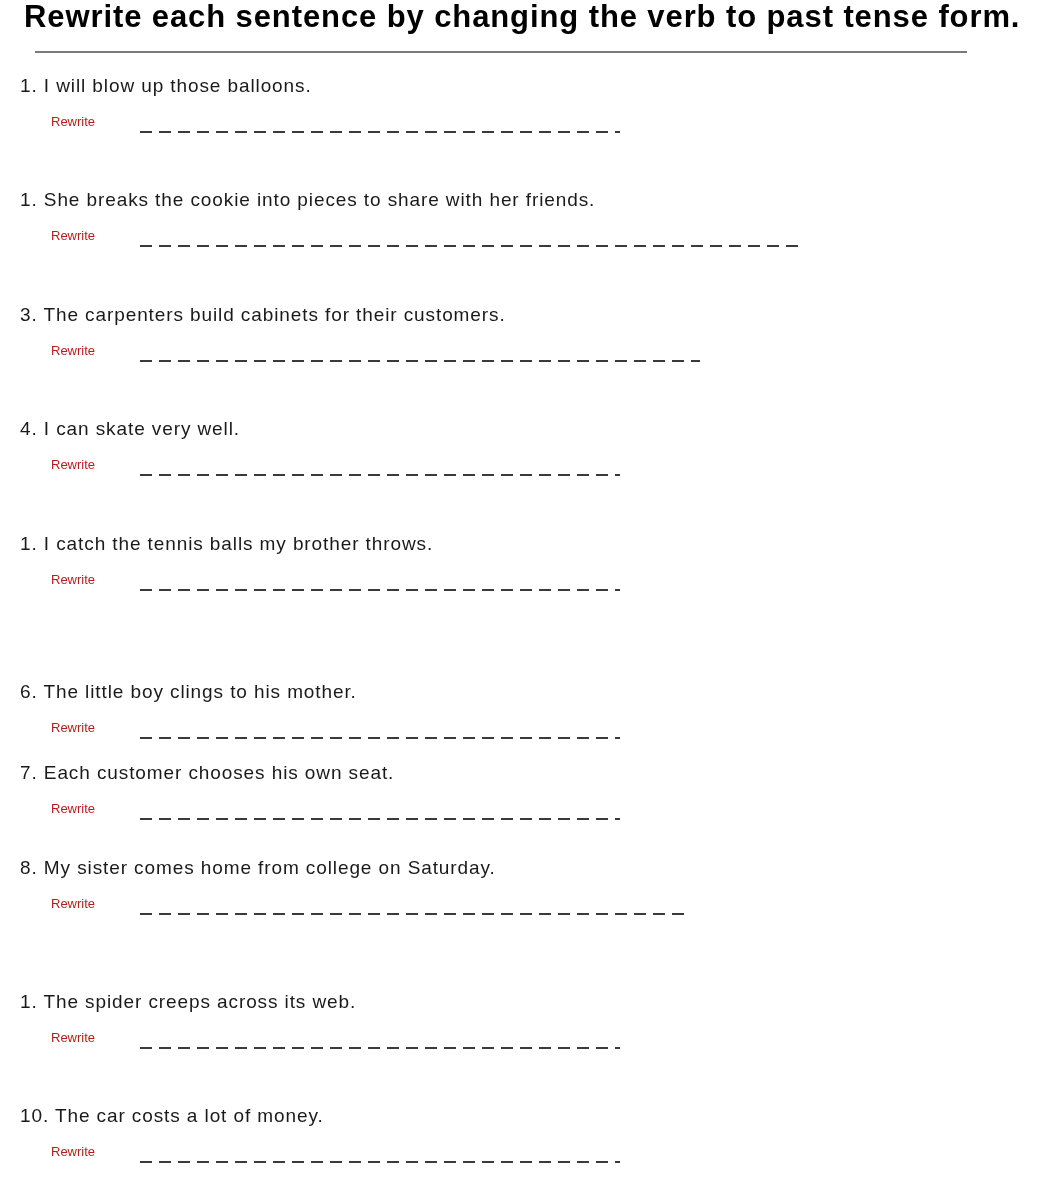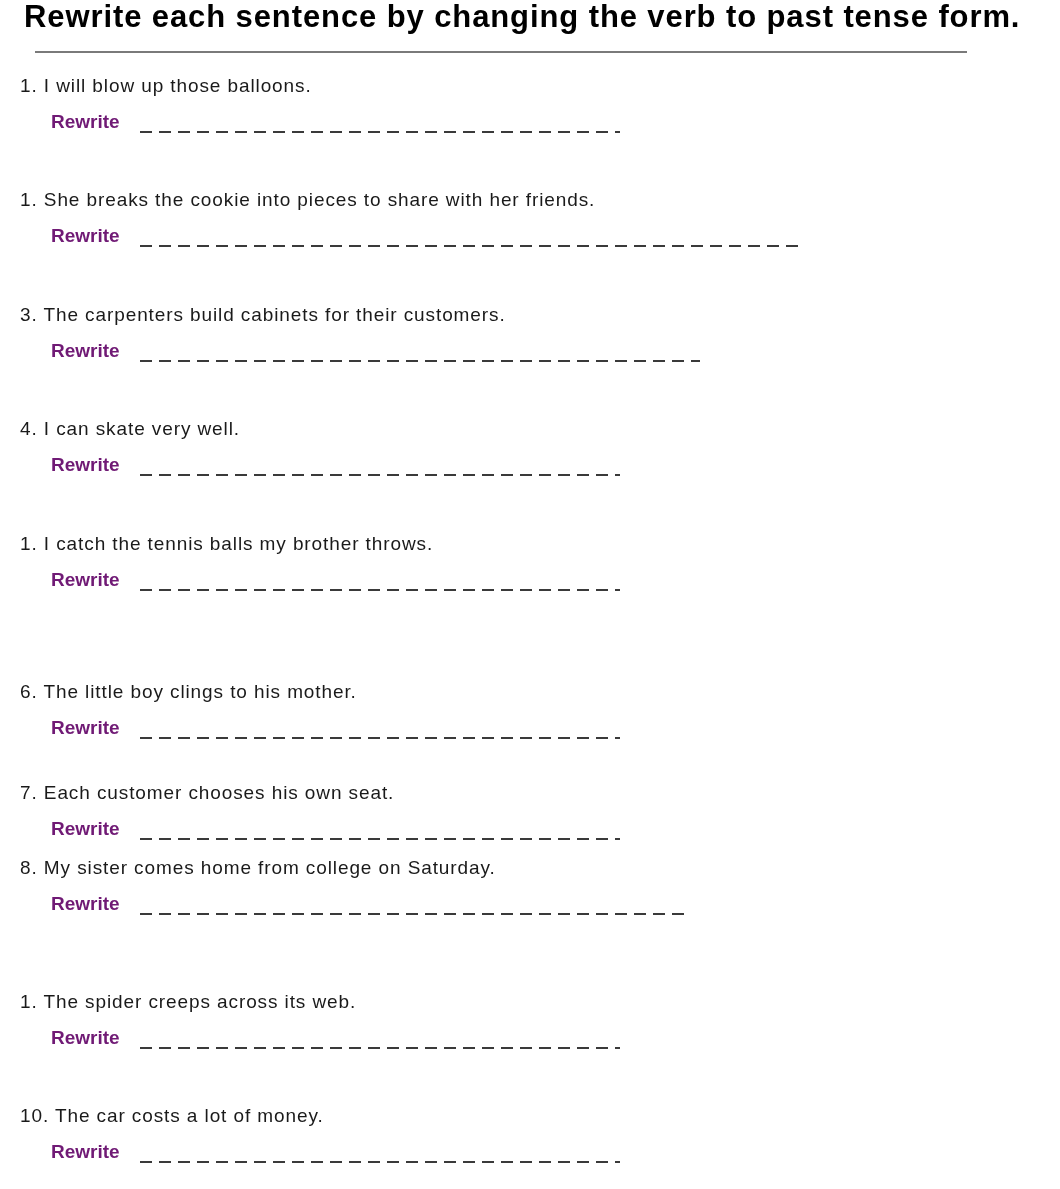--- a/index.html
+++ b/index.html
@@ -18,21 +18,21 @@
     }
     .item { position: absolute; left: 0; width: 848px; height: 114px; }
     .sentence {
       position: absolute; left: 20px; top: 0;
       font-size: 19px; letter-spacing: 0.9px; line-height: 24px; white-space: nowrap;
       color: #1a1a1a;
     }
     .rewrite-row { position: absolute; left: 51px; top: 30px; height: 30px; }
     .rewrite-label {
       position: absolute; left: 0; top: 6px;
-      font-size: 19px; font-weight: bold; line-height: 24px; white-space: nowrap; color: #701a75;
+      font-size: 13px; font-weight: normal; line-height: 24px; white-space: nowrap; color: #b91c1c;
     }
     .answer-line {
       position: absolute; left: 89px; top: 27px; height: 2px;
       background-image: repeating-linear-gradient(to right, #3a3a3a 0, #3a3a3a 12px, transparent 12px, transparent 19px);
       border: none; outline: none; padding: 0;
     }
   </style>
 </head>
 <body>
 
@@ -80,21 +80,21 @@
 </div>
 
 <div class="item" style="top:680px;">
   <div class="sentence">6. The little boy clings to his mother.</div>
   <div class="rewrite-row">
     <span class="rewrite-label">Rewrite</span>
     <div class="answer-line" style="width:480px;"></div>
   </div>
 </div>
 
-<div class="item" style="top:781px;">
+<div class="item" style="top:761px;">
   <div class="sentence">7. Each customer chooses his own seat.</div>
   <div class="rewrite-row">
     <span class="rewrite-label">Rewrite</span>
     <div class="answer-line" style="width:480px;"></div>
   </div>
 </div>
 
 <div class="item" style="top:856px;">
   <div class="sentence">8. My sister comes home from college on Saturday.</div>
   <div class="rewrite-row">

